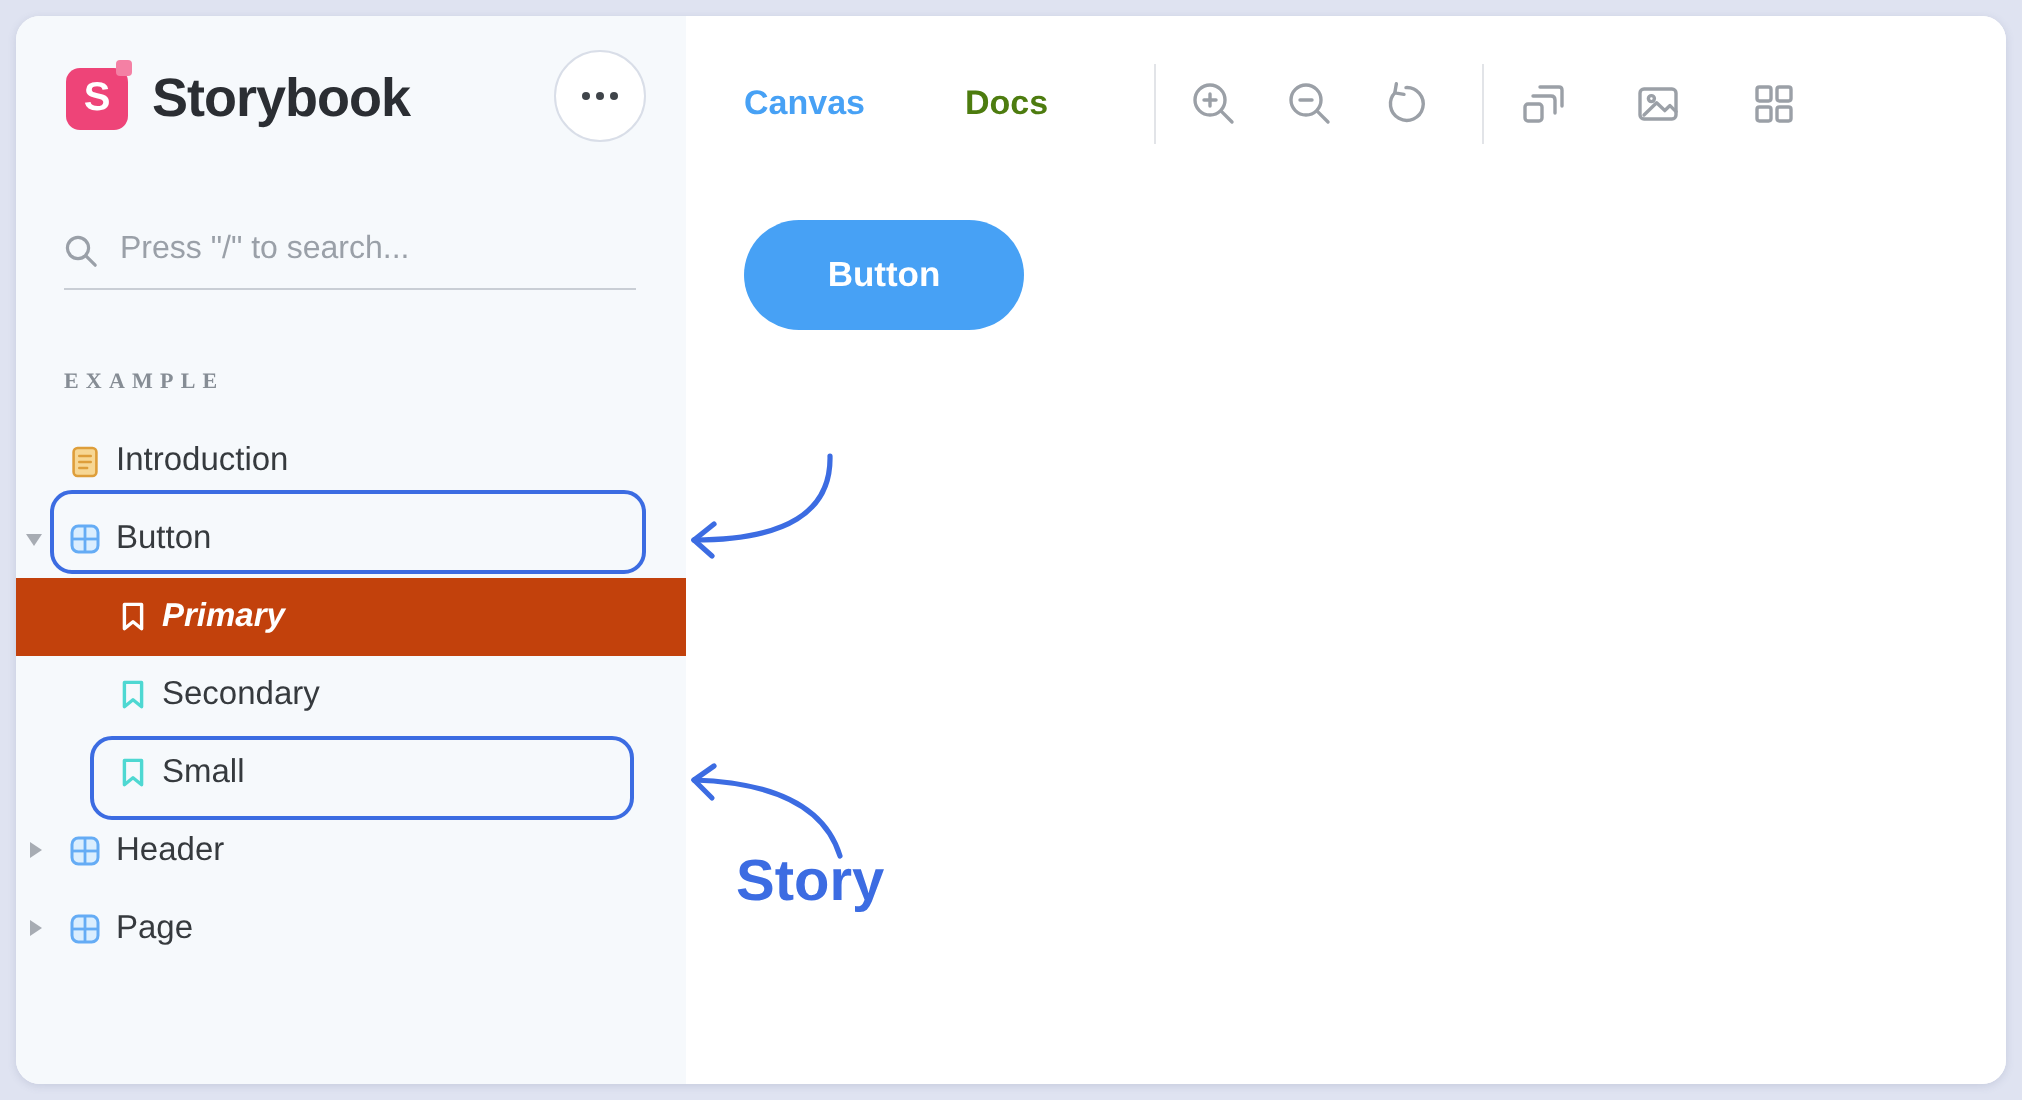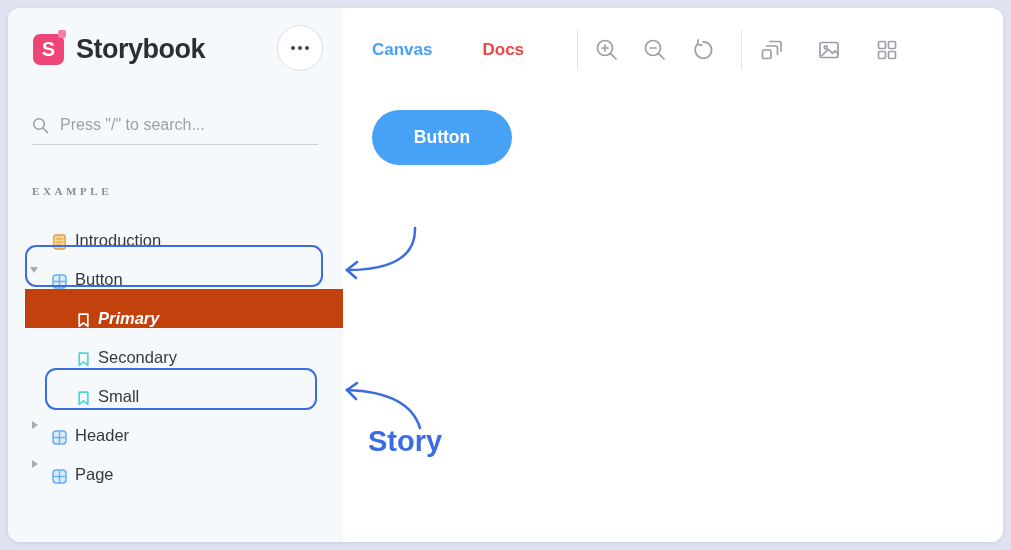--- a/index.html
+++ b/index.html
@@ -47,47 +47,47 @@
     border-bottom:1px solid #c9ced5; font-family:"Liberation Sans", sans-serif;
   }
   .search input::placeholder { color:#9aa0a8; }
 
   .section-label {
     position:absolute; left:24px; top:177px;
     font-size:11px; font-weight:800; letter-spacing:3.6px; color:#868d95;font-family:Liberation Serif, serif;
   }
 
   .tree { position:absolute; left:0; top:203px; width:100%; }
-  .row { position:relative; height:39px; display:flex; align-items:flex-end; cursor:pointer;margin-left:17px; }
+  .row { position:relative; height:39px; display:flex; align-items:center; cursor:pointer; }
   .row .caret-down {
     position:absolute; left:5px; top:50%; margin-top:-3px;
     width:0; height:0; border-left:4.5px solid transparent; border-right:4.5px solid transparent;
     border-top:6px solid #a7acb3;
   }
   .row .caret-right {
     position:absolute; left:7px; top:50%; margin-top:-4.5px;
     width:0; height:0; border-top:4.5px solid transparent; border-bottom:4.5px solid transparent;
     border-left:6px solid #a7acb3;
   }
   .row .ic1 { margin-left:27px; display:flex; }
   .row .ic2 { margin-left:52px; display:flex; }
   .row .lbl { margin-left:8px; font-size:16.5px; color:#363a3e; }
   .row.selected { background:#c2410c;font-style:italic; }
   .row.selected .lbl { color:#ffffff; font-weight:bold; }
 
   
   .toolbar {
     position:absolute; left:335px; top:0; right:0; height:91px;
-    background:#fff; border-bottom:7px solid #fca5a5;
+    background:#fff; border-bottom:3px solid #fca5a5;
     display:flex; align-items:center;
   }
   .tabs { display:flex; height:100%; margin-left:4px; }
   .tab {
     position:relative; height:100%; display:flex; align-items:center;
-    padding:0 25px; font-size:17px; font-weight:bold; color:#ef4444; cursor:pointer;
+    padding:0 25px; font-size:17px; font-weight:bold; color:#4d7c0f; cursor:pointer;
   }
   .tab.active { color:#47a1f5; }
   .tab.active::after {
     content:""; position:absolute; left:0; right:0; bottom:0; height:3px; background:#47a1f5;
   }
   .tb-divider { width:1px; height:40px; background:#e2e4e8; }
   .tb-divider.d1 { margin-left:28px; }
   .tb-divider.d2 { margin-left:14px; }
   .tb-icon { width:26px; height:26px; margin:0 11px; cursor:pointer; display:flex; }
   .tb-icon.first { margin-left:16px; }

